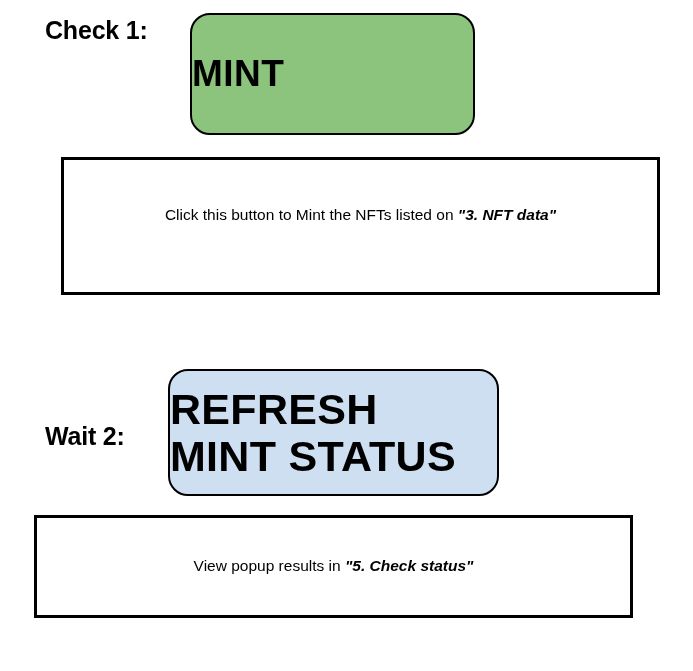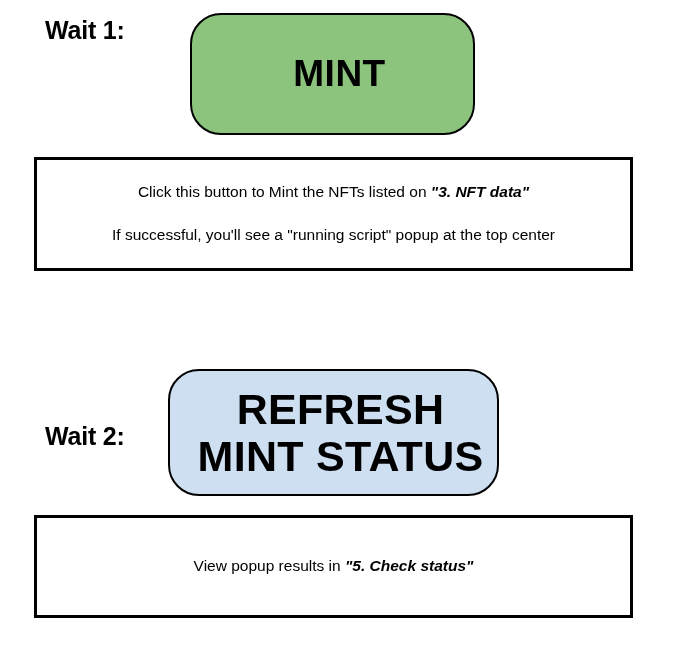--- a/index.html
+++ b/index.html
@@ -25,32 +25,31 @@
     color: #000000;
     white-space: nowrap;
   }
   #step1-label { left: 45px; top: 16px; }
   #step2-label { left: 45px; top: 422px; }
 
   .action-button {
     position: absolute;
     box-sizing: border-box;
     border: 2px solid #000000;
-    border-radius: 31px;
+    border-radius: 20px;
     display: flex;
     flex-direction: column;
-    align-items: center;
+    align-items: flex-start;
     justify-content: center;
     text-align: center;
     cursor: pointer;
     font-weight: bold;
     color: #000000;
     line-height: 1.08;
     user-select: none;
-    padding-left: 14px;
   }
 
   #mint-button {
     left: 190px;
     top: 13px;
     width: 285px;
     height: 122px;
     background: #8cc47d;
     font-size: 37px;
     letter-spacing: 0.5px;
@@ -73,52 +72,51 @@
     left: 34px;
     width: 599px;
     border: 3px solid #000000;
     background: #ffffff;
     display: flex;
     flex-direction: column;
     align-items: center;
     justify-content: center;
     text-align: center;
   }
-  #info-box-1 { top: 157px; height: 114px; }
+  #info-box-1 { top: 157px; height: 138px; margin-left: 27px; }
   #info-box-2 { top: 515px; height: 103px; }
 
   .info-para {
     font-size: 15.5px;
     line-height: 1.35;
     color: #000000;
     margin: 0;
     padding: 0 10px;
   }
   #info-box-1 .info-para.first { margin-bottom: 22px; }
   #info-box-2 .info-para.first { margin-bottom: 26px; }
 
   .emph {
     font-style: italic;
     font-weight: bold;
   }
 </style>
 </head>
 <body>
 
-<div class="step-label" id="step1-label">Wait 1:</div>
+<div class="step-label" id="step1-label">Check 1:</div>
 
 <div class="action-button" id="mint-button">
   <span>MINT</span>
 </div>
 
 <div class="info-box" id="info-box-1">
   <p class="info-para first">
     <span>Click this button to Mint the NFTs listed on </span><span class="emph">"3. NFT data"</span><br>
   </p>
-  <p class="info-para">If successful, you'll see a "running script" popup at the top center</p>
 </div>
 
 <div class="step-label" id="step2-label">Wait 2:</div>
 
 <div class="action-button" id="refresh-button">
   <span class="btn-line">REFRESH</span>
   <span class="btn-line">MINT STATUS</span>
 </div>
 
 <div class="info-box" id="info-box-2">

